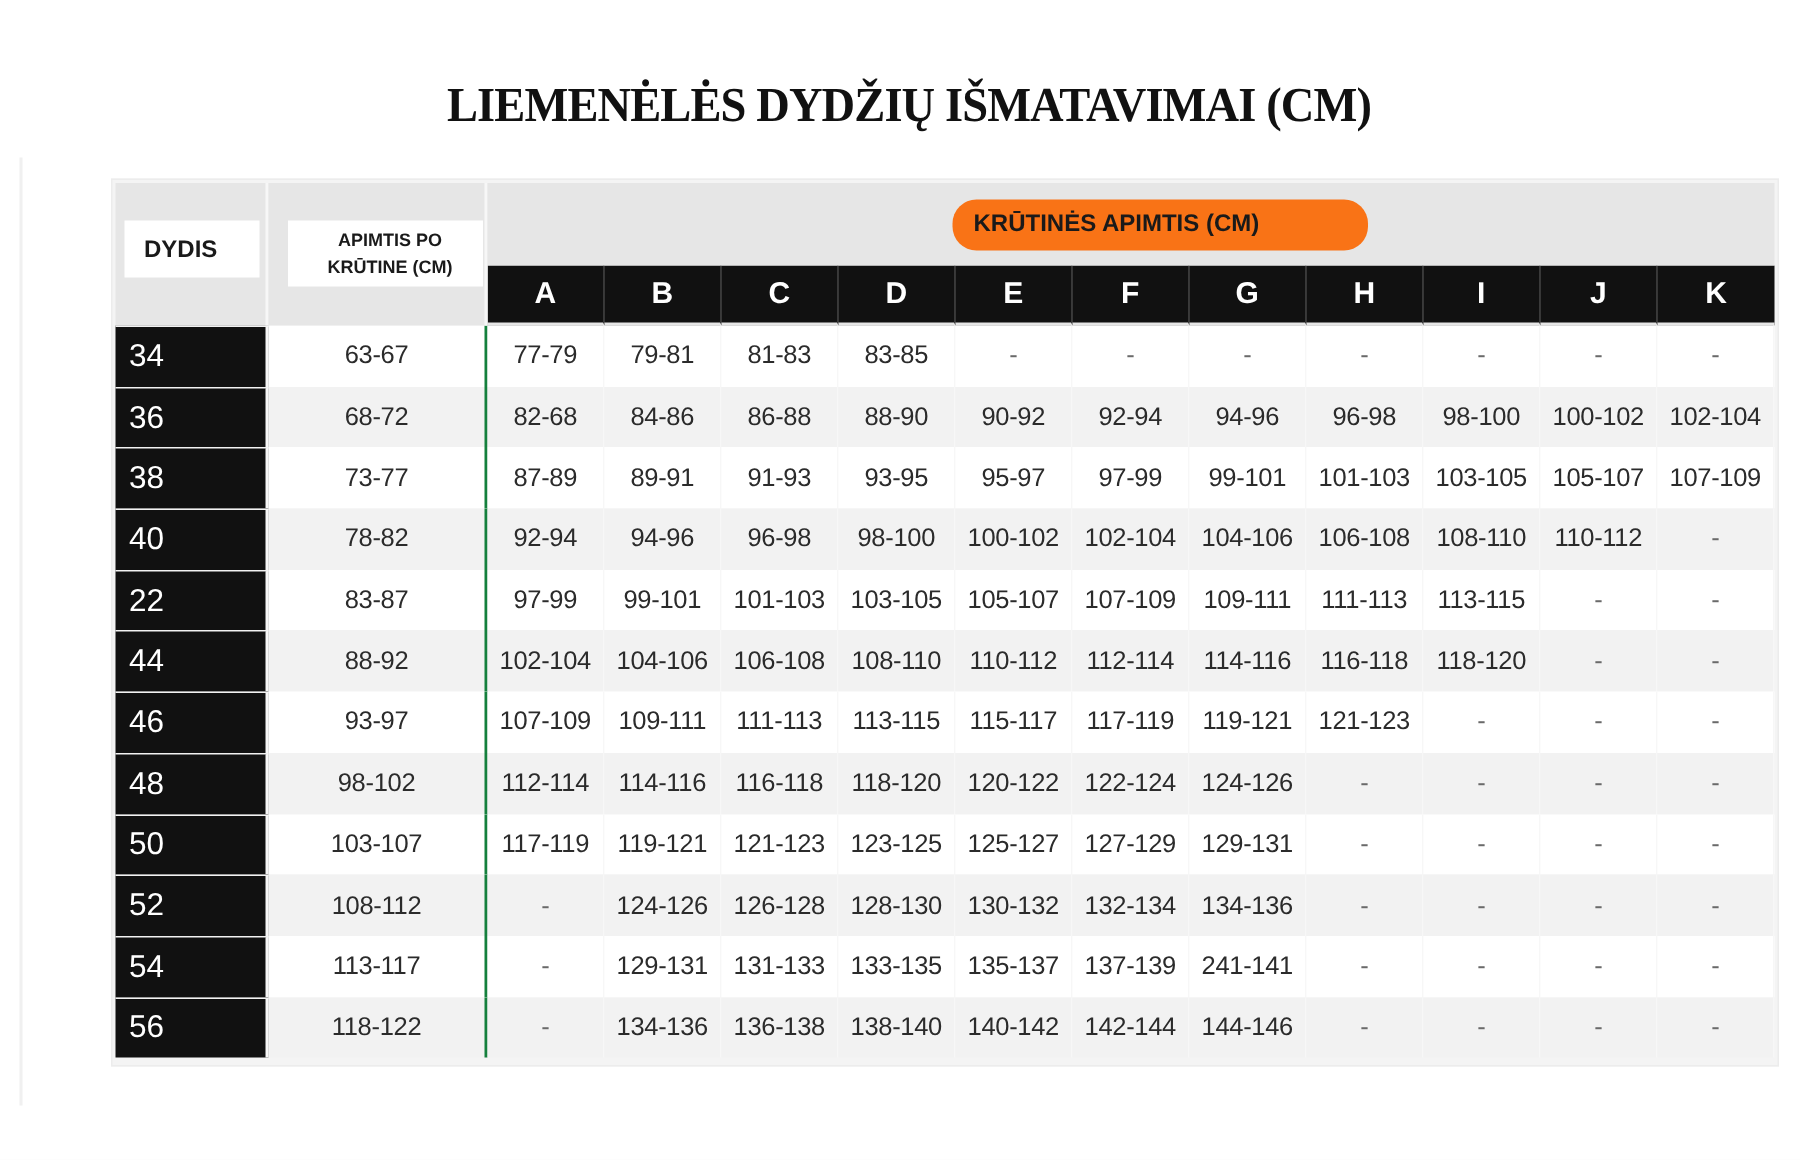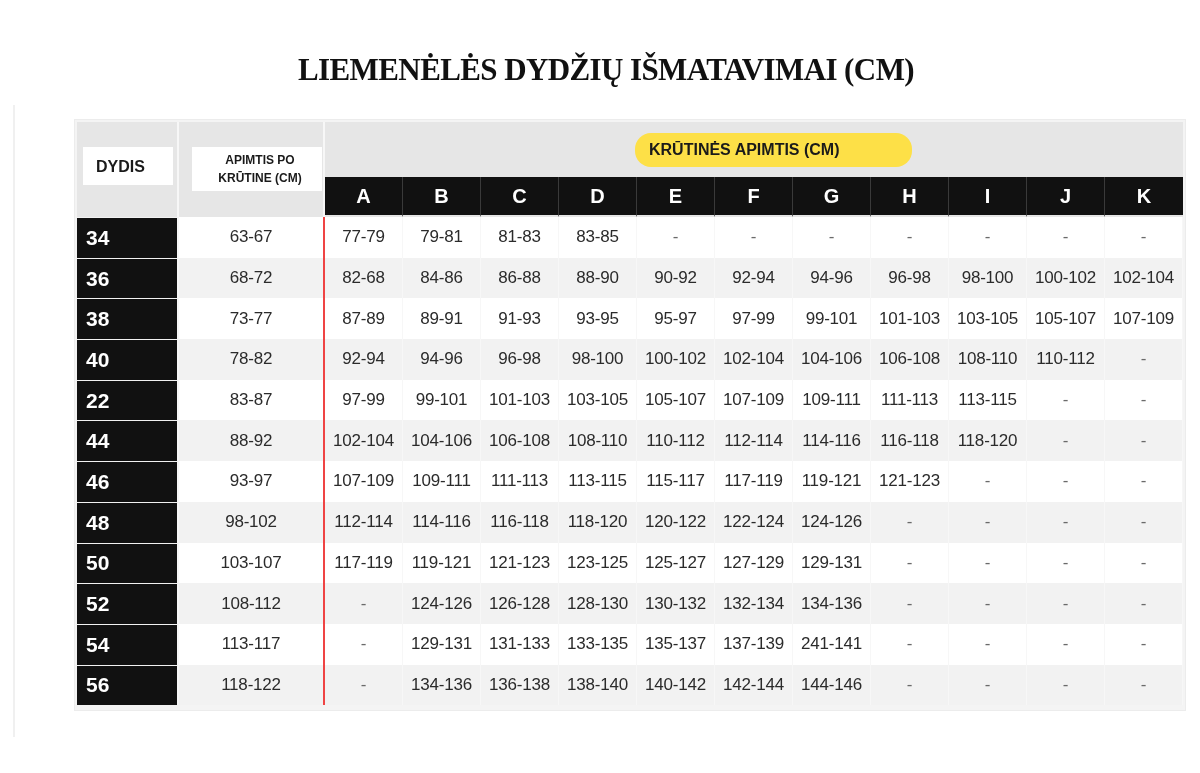--- a/index.html
+++ b/index.html
@@ -103,21 +103,21 @@
     .hdr-group {
       height: 55px;
       position: relative;
     }
     .krut-box {
       position: absolute;
       left: 310px;
       top: 11px;
       width: 277px;
       height: 34px;
-      background: #fde047;
+      background: #f97316;
       color: #1a1a1a;
       font-size: 16px;
       display: flex;
       align-items: center;
       padding-left: 14px;
       box-sizing: border-box;
       border-radius: 16px;
     }
     .letter-cell {
       background: #111111;
@@ -130,41 +130,41 @@
       border-right: 1px solid #3a3a3a;
       border-bottom: 2px solid #e6e6e6;
     }
     .letter-cell.last {
       border-right: none;
     }
     
     .size-cell {
       background: #111111;
       color: #ffffff;
-      font-weight: bold;
+      font-weight: normal;
       font-size: 21px;
       text-align: left;
       padding-left: 9px !important;
       height: 40.7px;
       border-top: 1px solid #f2f2f2;
       border-right: 2px solid #f7f7f7;
     }
     .val-cell {
       text-align: center;
       font-size: 17px;
       color: #2b2b2b;
       height: 40.7px;
       border-right: 1px solid #f7f7f7;
       letter-spacing: -0.2px;
       white-space: nowrap;
     }
     .row-odd .val-cell { background: #ffffff; }
     .row-even .val-cell { background: #f2f2f2; }
     .val-cell.dash { color: #6a6a6a; }
-    .val-cell.under { border-right: 2px solid #ef4444; margin-top: 16px; }
+    .val-cell.under { border-right: 2px solid #15803d; margin-top: 16px; }
   </style>
 </head>
 <body>
 
 <div class="page-title">LIEMENĖLĖS DYDŽIŲ IŠMATAVIMAI (CM)</div>
 <div class="left-rule"></div>
 <div class="table-frame"></div>
 
 <table class="size-table">
   <thead>

